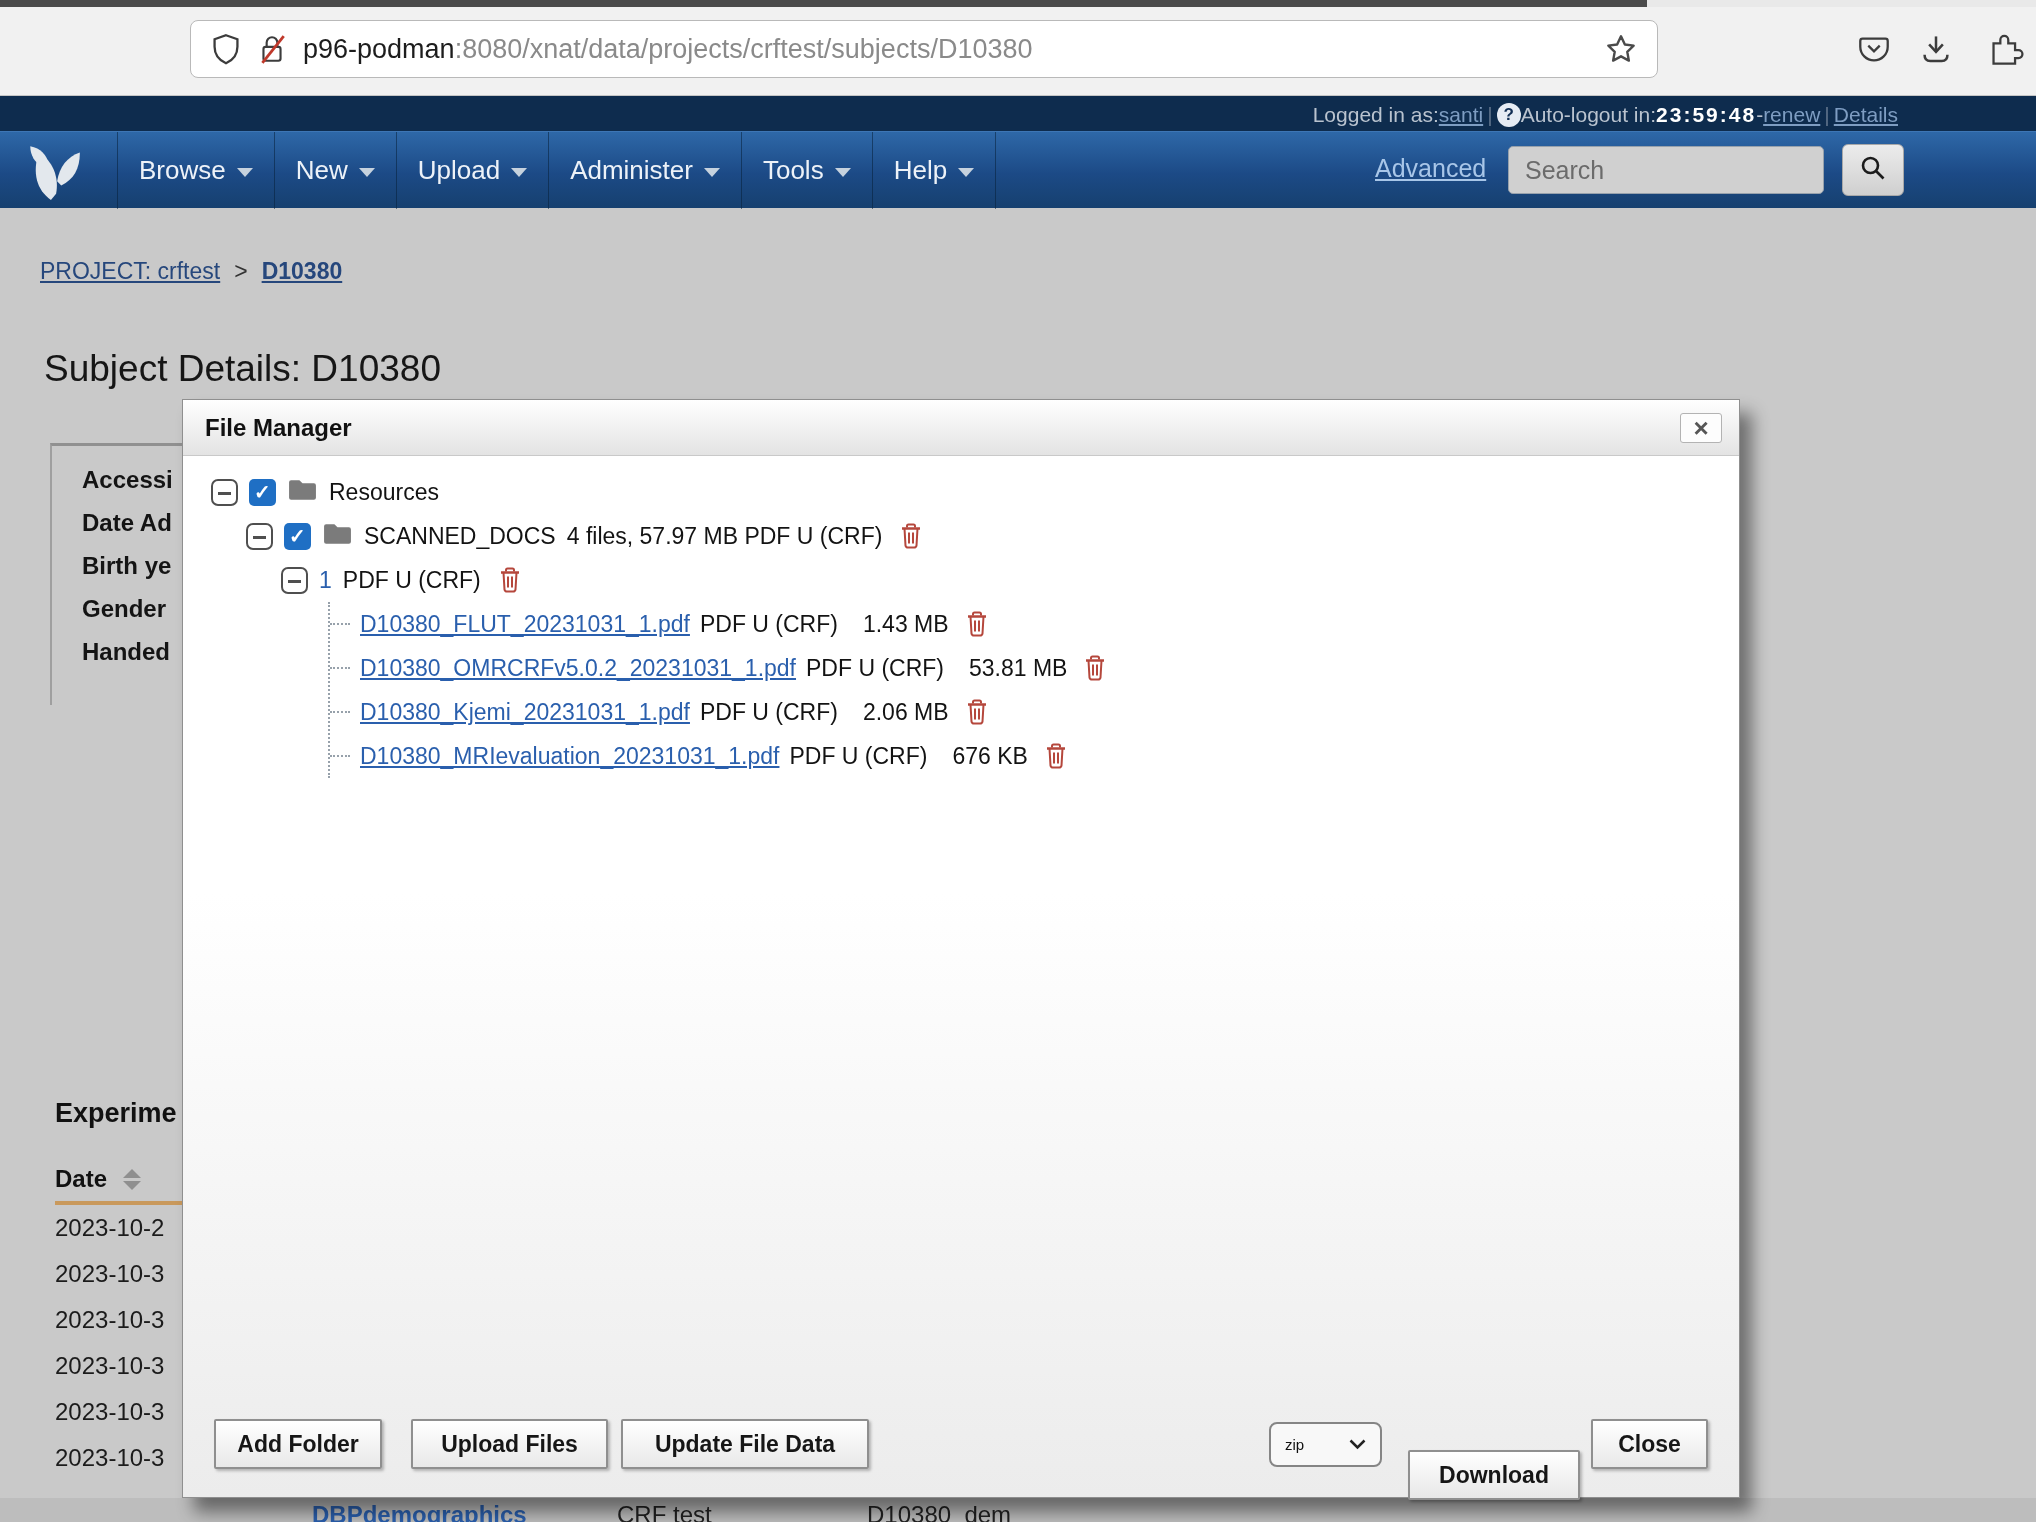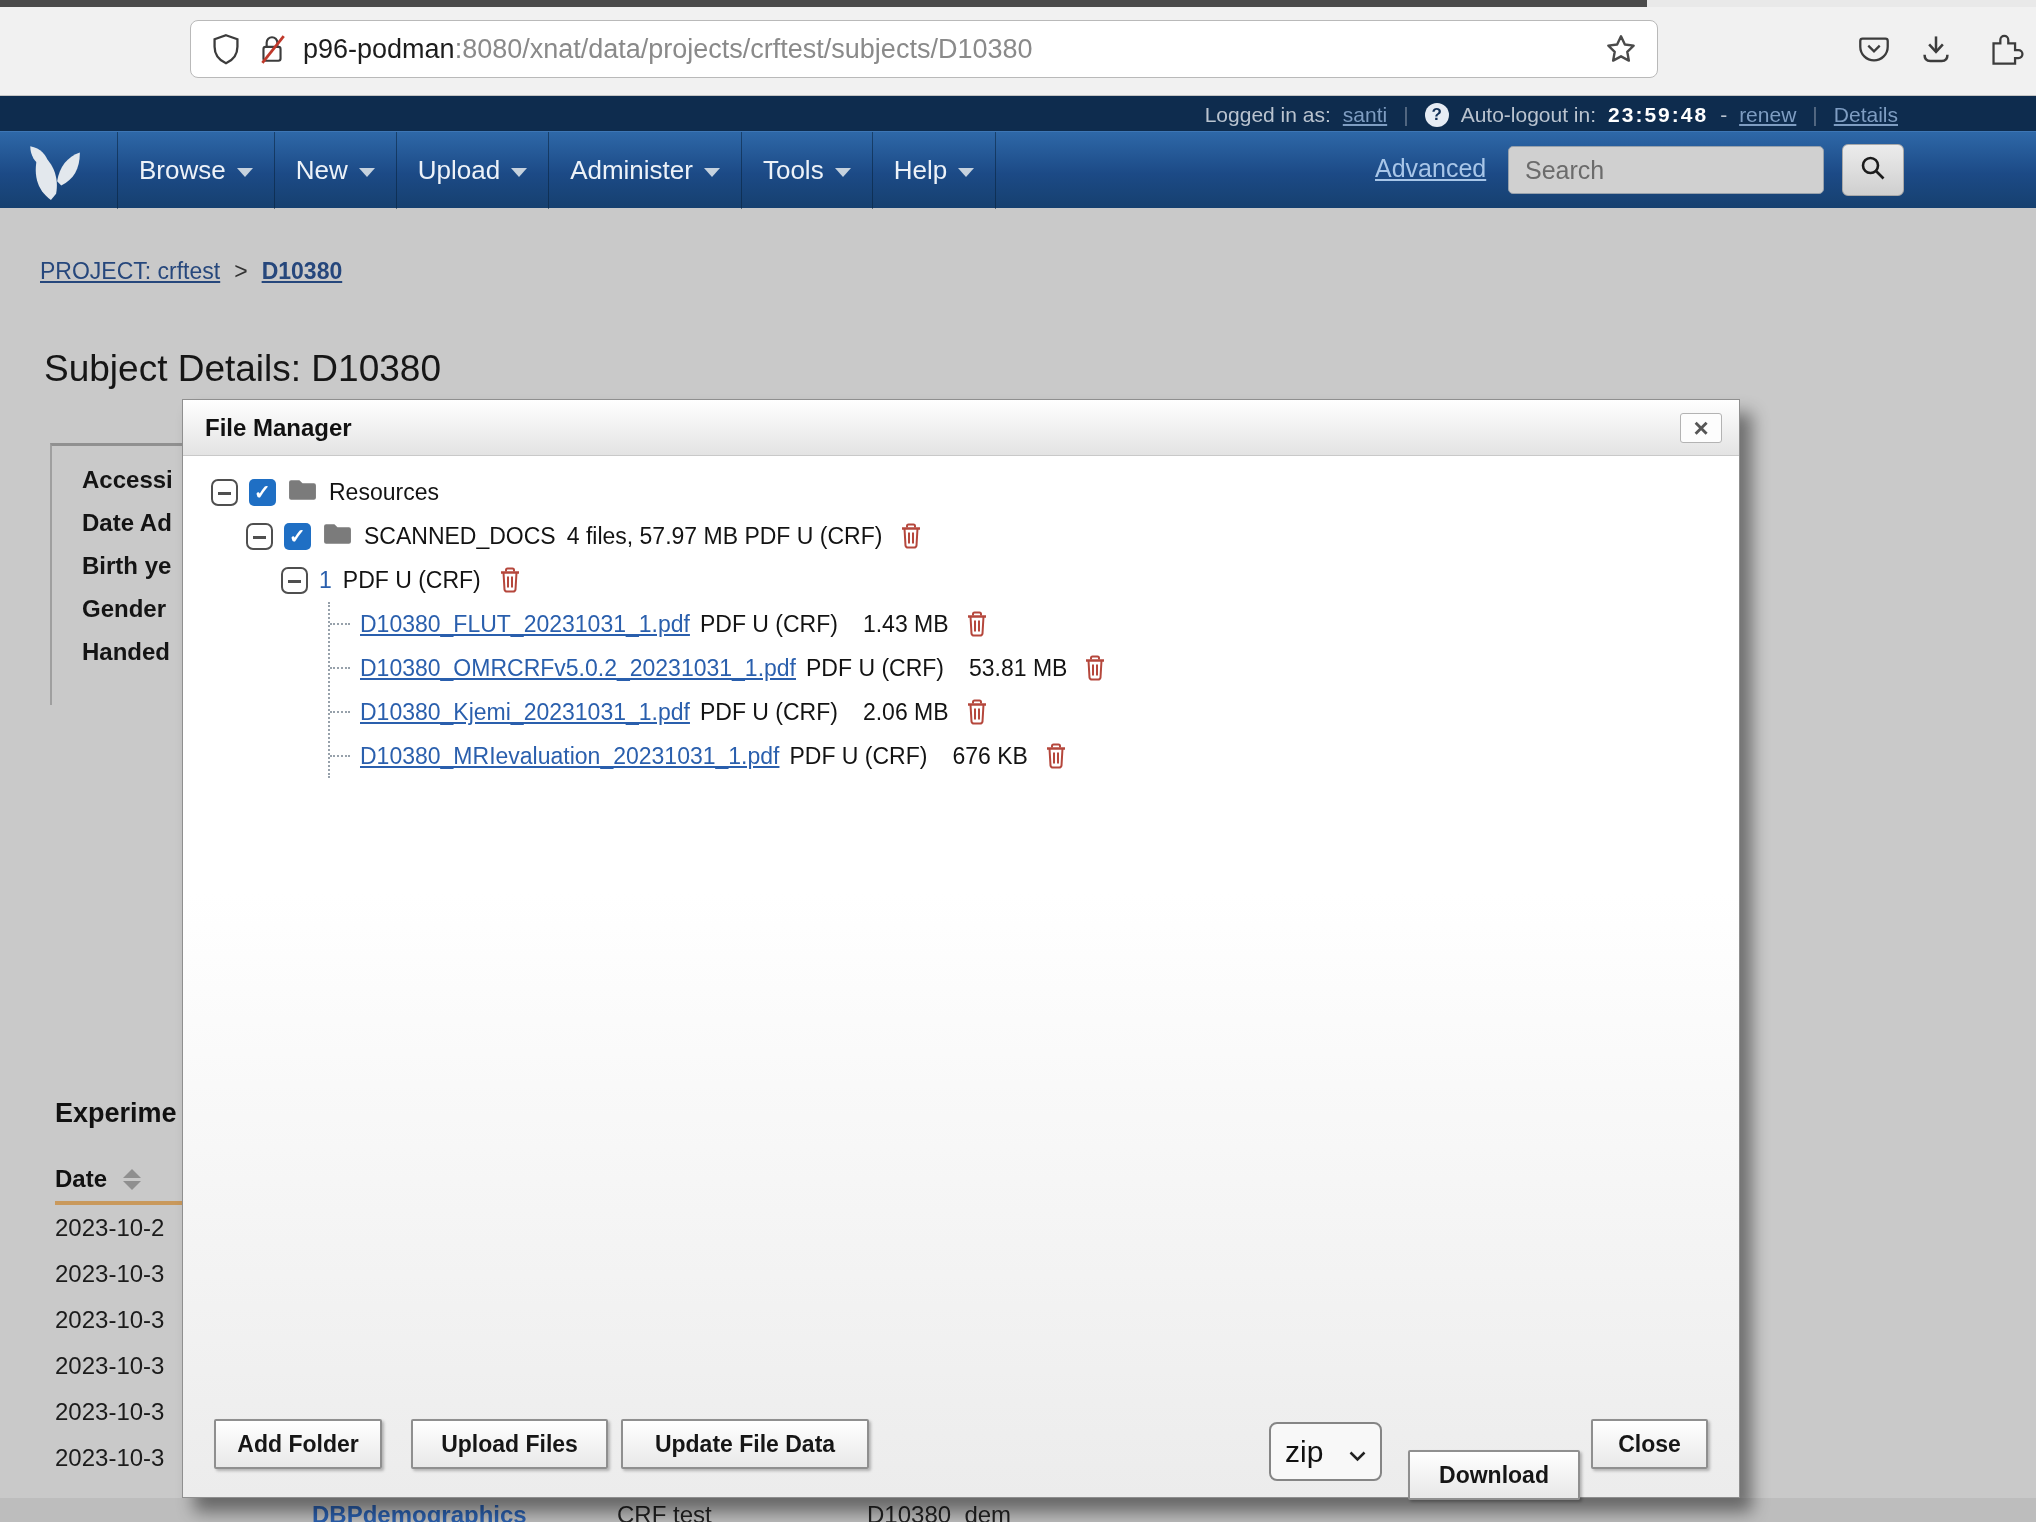--- a/index.html
+++ b/index.html
@@ -13,21 +13,21 @@
   .urlbar{position:absolute;left:190px;top:13px;width:1468px;height:58px;background:#fff;
     border:1px solid #b9b9b9;border-radius:8px;display:flex;align-items:center;padding:0 20px;gap:16px;}
   .urltext{flex:1;font-size:27px;white-space:nowrap;overflow:hidden;}
   .urltext .host{color:#1d1d1d;}
   .urltext .rest{color:#8a8a8a;}
   .chrome-icons{position:absolute;left:1858px;top:13px;height:58px;display:flex;align-items:center;gap:30px;}
   .cicon{display:flex;align-items:center;justify-content:center;}
 
   
   .topbar{position:absolute;left:0;top:96px;width:2036px;height:112px;background:#0e2c4e;}
-  .loginrow{position:absolute;right:138px;top:4px;height:30px;display:flex;align-items:center;gap:12px;
+  .loginrow{position:absolute;right:138px;top:4px;height:30px;display:flex;align-items:center;
     font-size:21px;color:#b9c3cf;white-space:nowrap;}
   .loginrow a{color:#7e9dc2;text-decoration:underline;}
   .loginrow .pipe{color:#5c7089;padding:0 4px;}
   .loginrow .time{color:#ffffff;font-weight:bold;letter-spacing:2px;}
   .helpicon{width:24px;height:24px;border-radius:50%;background:#e6ecf4;color:#122f55;font-weight:bold;
     font-size:17px;display:flex;align-items:center;justify-content:center;}
 
   .navbar{position:absolute;left:0;top:35px;width:2036px;height:77px;
     background:linear-gradient(#2e68a8 0%,#1c4a86 55%,#16406f 100%);border-top:1px solid #3d76b5;}
   .logo{position:absolute;left:22px;top:8px;}
@@ -100,23 +100,23 @@
   .file-row{height:44px;display:flex;align-items:center;gap:10px;font-size:23px;white-space:nowrap;}
   .file-row .stub{width:20px;border-top:2px dotted #97a1ab;flex:none;}
   .trash{flex:none;margin-left:6px;cursor:pointer;display:flex;}
 
   .btn{position:absolute;height:50px;background:linear-gradient(#ffffff,#e8e8e8);border:2px solid #8f8f8f;
     border-radius:2px;font-family:"Liberation Sans",sans-serif;font-size:23px;font-weight:bold;color:#161616;
     display:flex;align-items:center;justify-content:center;box-shadow:2px 2px 3px rgba(0,0,0,.25);cursor:pointer;}
   .btn-addfolder{left:31px;top:1019px;width:168px;}
   .btn-upload{left:228px;top:1019px;width:197px;}
   .btn-update{left:438px;top:1019px;width:248px;}
-  .zip-select{position:absolute;left:1086px;top:1022px;width:113px;height:59px;border:2px solid #858585;
+  .zip-select{position:absolute;left:1086px;top:1022px;width:113px;height:45px;border:2px solid #858585;
     border-radius:8px;background:#f8f8f8;display:flex;align-items:center;justify-content:space-between;
-    padding:0 14px;font-size:30px;color:#111;cursor:pointer;}
+    padding:0 14px;font-size:15px;color:#111;cursor:pointer;}
   .btn-download{left:1225px;top:1050px;width:172px;}
   .btn-close{left:1408px;top:1019px;width:117px;}
 </style>
 </head>
 <body>
 
 <div class="tabstrip">
     <div class="active"></div>
   </div>
 <div class="chrome">

